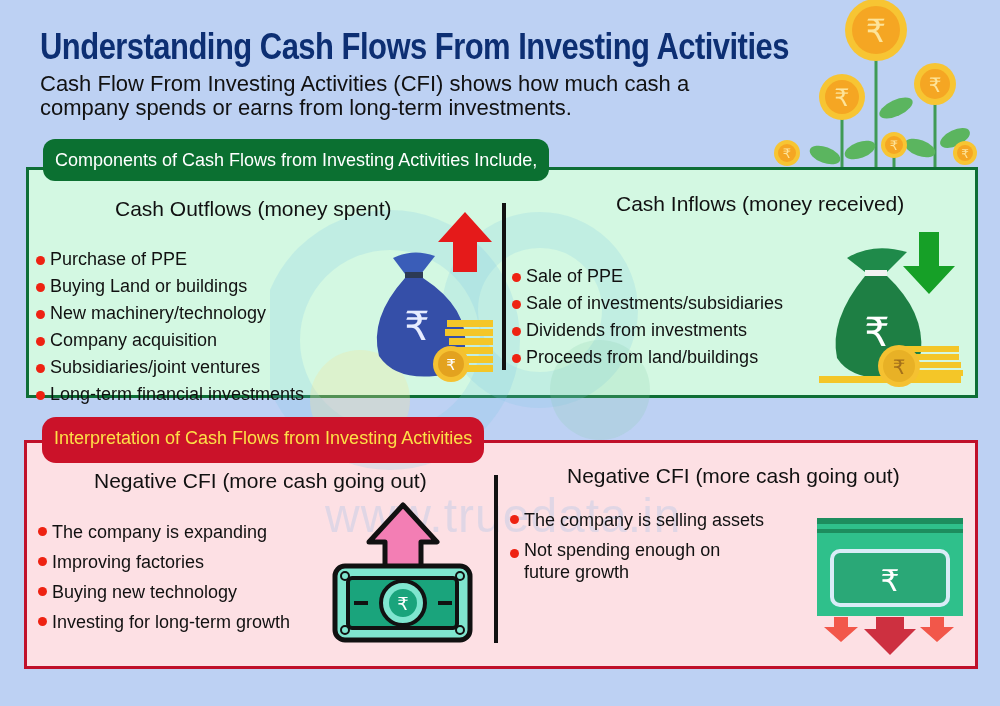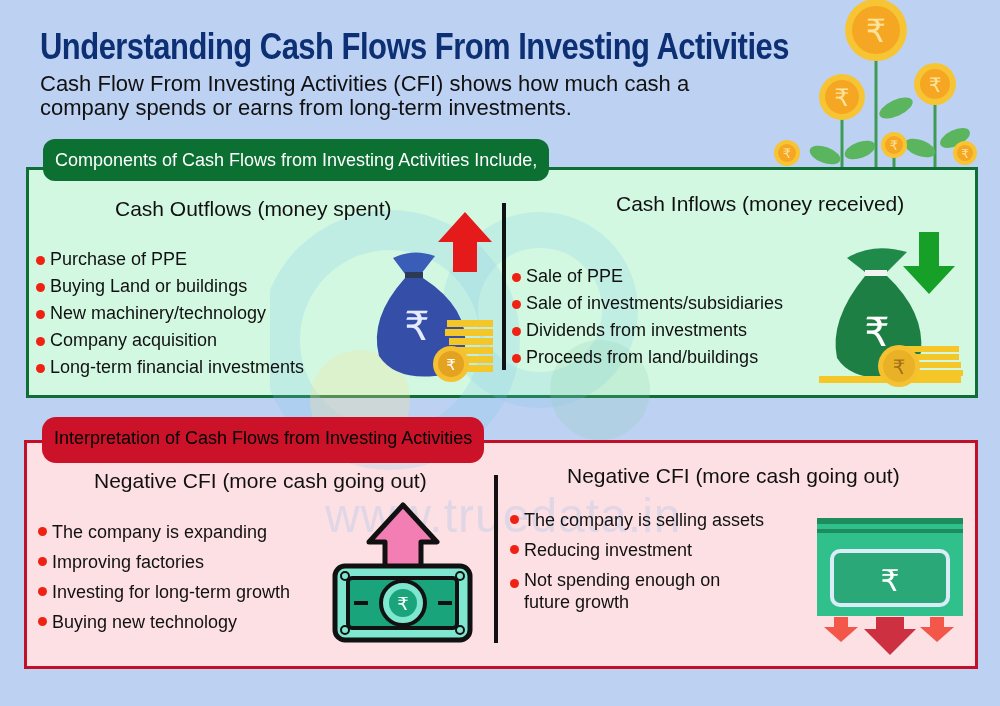--- a/index.html
+++ b/index.html
@@ -13,21 +13,21 @@
 
   
   .wm { position: absolute; left: 270px; top: 190px; width: 440px; height: 300px; pointer-events: none; }
   .wm-text { position: absolute; left: 325px; top: 488px; font-size: 48px; color: #c9cfe6; opacity: .55; letter-spacing: 1px; }
 
   
   .gbox { position: absolute; left: 26px; top: 167px; width: 952px; height: 231px; background: #d3f8e2; border: 3px solid #0e6e35; }
   .gbox-label { position: absolute; left: 43px; top: 139px; height: 42px; padding: 0 12px; background: #0b7031; color: #fff; border-radius: 12px; font-size: 18px; line-height: 42px; font-weight: 400; white-space: nowrap; }
 
   .rbox { position: absolute; left: 24px; top: 440px; width: 954px; height: 229px; background: #fde0e4; border: 3px solid #c0102a; }
-  .rbox-label { position: absolute; left: 42px; top: 417px; height: 46px; padding: 0 12px; background: #cb1229; color: #000000; border-radius: 14px; font-size: 18px; line-height: 42px; white-space: nowrap; }
+  .rbox-label { position: absolute; left: 42px; top: 417px; height: 46px; padding: 0 12px; background: #cb1229; color: #fde047; border-radius: 14px; font-size: 18px; line-height: 42px; white-space: nowrap; }
 
   .col-head { position: absolute; font-size: 21px; color: #111; white-space: nowrap; }
   ul.blist { position: absolute; list-style: none; }
   ul.blist li { position: relative; padding-left: 14px; font-size: 18px; line-height: 27px; white-space: nowrap; color: #111; }
   ul.blist li::before { content: ""; position: absolute; left: 0; top: 10px; width: 9px; height: 9px; border-radius: 50%; background: #ee2212; }
   ul.blist.wide li { line-height: 30px; }
 
   .vline { position: absolute; width: 4px; background: #111; }
   .icon { position: absolute; }
 </style>
@@ -87,20 +87,21 @@
 
 <div class="gbox-label">Components of Cash Flows from Investing Activities Include,</div>
 <div class="rbox-label">Interpretation of Cash Flows from Investing Activities</div>
 
 <div class="col-head" style="left:115px; top:197px;">Cash Outflows (money spent)</div>
 <ul class="blist" style="left:36px; top:227px;margin-top:19px;">
   <li>Purchase of PPE</li>
   <li>Buying Land or buildings</li>
   <li>New machinery/technology</li>
   <li>Company acquisition</li>
+  <li>Subsidiaries/joint ventures</li>
   <li>Long-term financial investments</li>
 </ul>
 
 <svg class="icon" style="left:365px; top:208px; width:140px; height:178px;" viewBox="0 0 140 178">
   <polygon points="100,4 127,34 112,34 112,64 88,64 88,34 73,34" fill="#e51a1a"></polygon>
   <path d="M28 50 Q48 40 70 48 L56 66 L40 66 Z" fill="#3a5db8"></path>
   <rect x="40" y="64" width="18" height="6" fill="#2c3a55"></rect>
   <path d="M40 70 Q4 110 14 148 Q30 172 70 168 Q96 166 100 140 Q104 100 58 70 Z" fill="#354fa8"></path>
   <text x="52" y="132" font-size="40" text-anchor="middle" fill="#e6ecff" font-family="DejaVu Sans, sans-serif">₹</text>
   <g fill="#f4c628">
@@ -141,22 +142,22 @@
   </g>
   <circle cx="84" cy="138" r="21" fill="#f5c131"></circle>
     <circle cx="84" cy="138" r="16" fill="#e8b126"></circle>
   <text x="84" y="146" font-size="20" text-anchor="middle" fill="#a4701a" font-family="DejaVu Sans, sans-serif">₹</text>
 </svg>
 
 <div class="col-head" style="left:94px; top:469px;">Negative CFI (more cash going out)</div>
 <ul class="blist wide" style="left:38px; top:517px;">
   <li>The company is expanding</li>
   <li>Improving factories</li>
+  <li>Buying new technology</li>
   <li>Investing for long-term growth</li>
-  <li>Buying new technology</li>
 </ul>
 
 <svg class="icon" style="left:330px; top:502px; width:145px; height:143px;" viewBox="0 0 145 143">
   <polygon points="73,3 107,40 91,40 91,68 55,68 55,40 39,40" fill="#f37eb4" stroke="#111" stroke-width="5" stroke-linejoin="round"></polygon>
   <rect x="5" y="64" width="135" height="74" rx="10" fill="#7fe6cf" stroke="#111" stroke-width="5"></rect>
   <rect x="18" y="76" width="109" height="50" rx="4" fill="#1aa47c" stroke="#111" stroke-width="4"></rect>
   <circle cx="73" cy="101" r="22" fill="#7fe6cf" stroke="#111" stroke-width="4"></circle>
   <circle cx="73" cy="101" r="14" fill="#1aa47c"></circle>
   <text x="73" y="108" font-size="18" text-anchor="middle" fill="#fff" font-family="DejaVu Sans, sans-serif">₹</text>
   <line x1="24" y1="101" x2="38" y2="101" stroke="#111" stroke-width="4"></line>
@@ -165,21 +166,20 @@
   <circle cx="130" cy="74" r="4" fill="none" stroke="#111" stroke-width="2"></circle>
   <circle cx="15" cy="128" r="4" fill="none" stroke="#111" stroke-width="2"></circle>
   <circle cx="130" cy="128" r="4" fill="none" stroke="#111" stroke-width="2"></circle>
 </svg>
 
 <div class="vline" style="left:494px; top:475px; height:168px;"></div>
 
 <div class="col-head" style="left:567px; top:464px;">Negative CFI (more cash going out)</div>
 <ul class="blist wide" style="left:510px; top:505px;">
   <li>The company is selling assets</li>
-  <li>Reducing investment</li>
   <li style="line-height:22px; margin-top:4px;">Not spending enough on</li>
   <li style="line-height:22px;" class="cont">future growth</li>
 </ul>
 <style>ul.blist li.cont::before { display:none; }</style>
 
 <svg class="icon" style="left:816px; top:517px; width:148px; height:138px;" viewBox="0 0 148 138">
   <rect x="1" y="1" width="146" height="98" fill="#2fc08b"></rect>
   <rect x="1" y="1" width="146" height="6" fill="#1d8d5e"></rect>
   <rect x="1" y="12" width="146" height="4" fill="#1d8d5e"></rect>
   <rect x="16" y="34" width="116" height="54" rx="8" fill="#2aa877" stroke="#d9ecf7" stroke-width="4"></rect>

